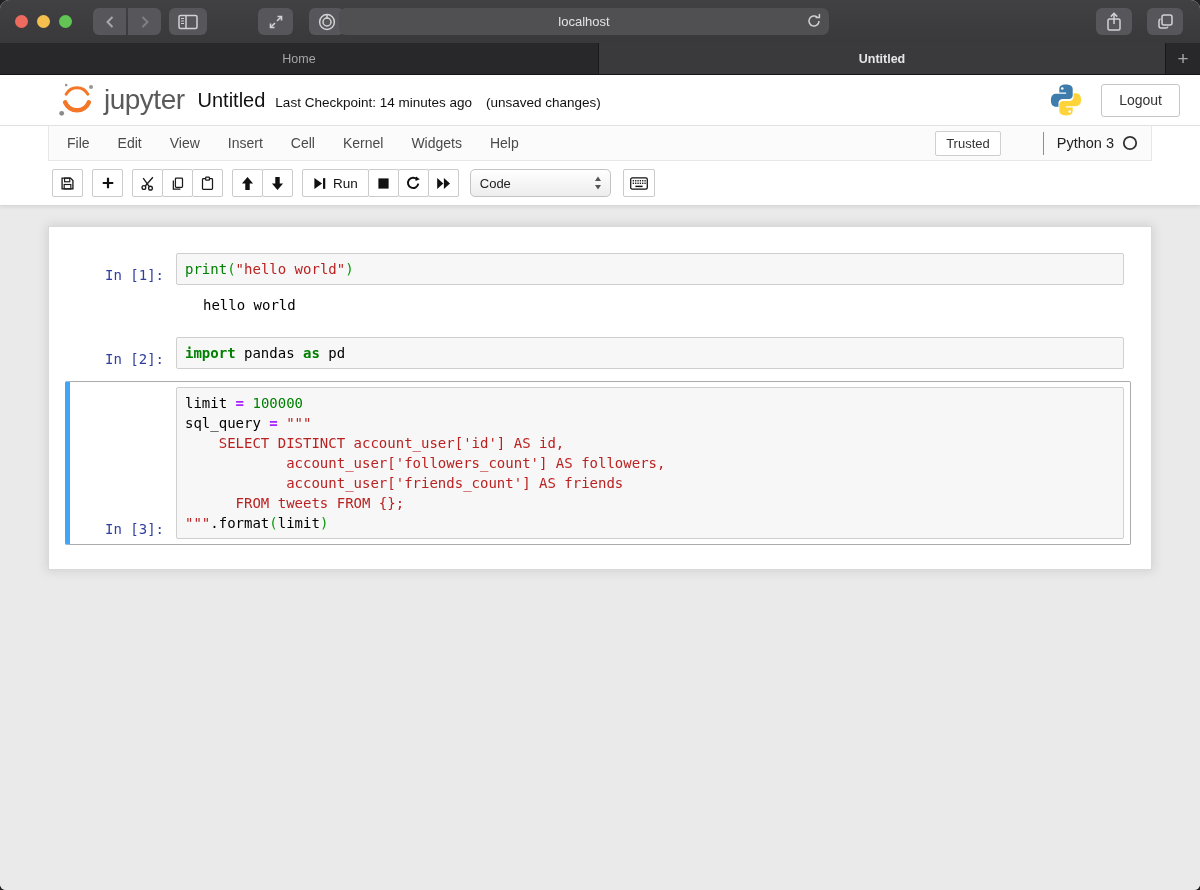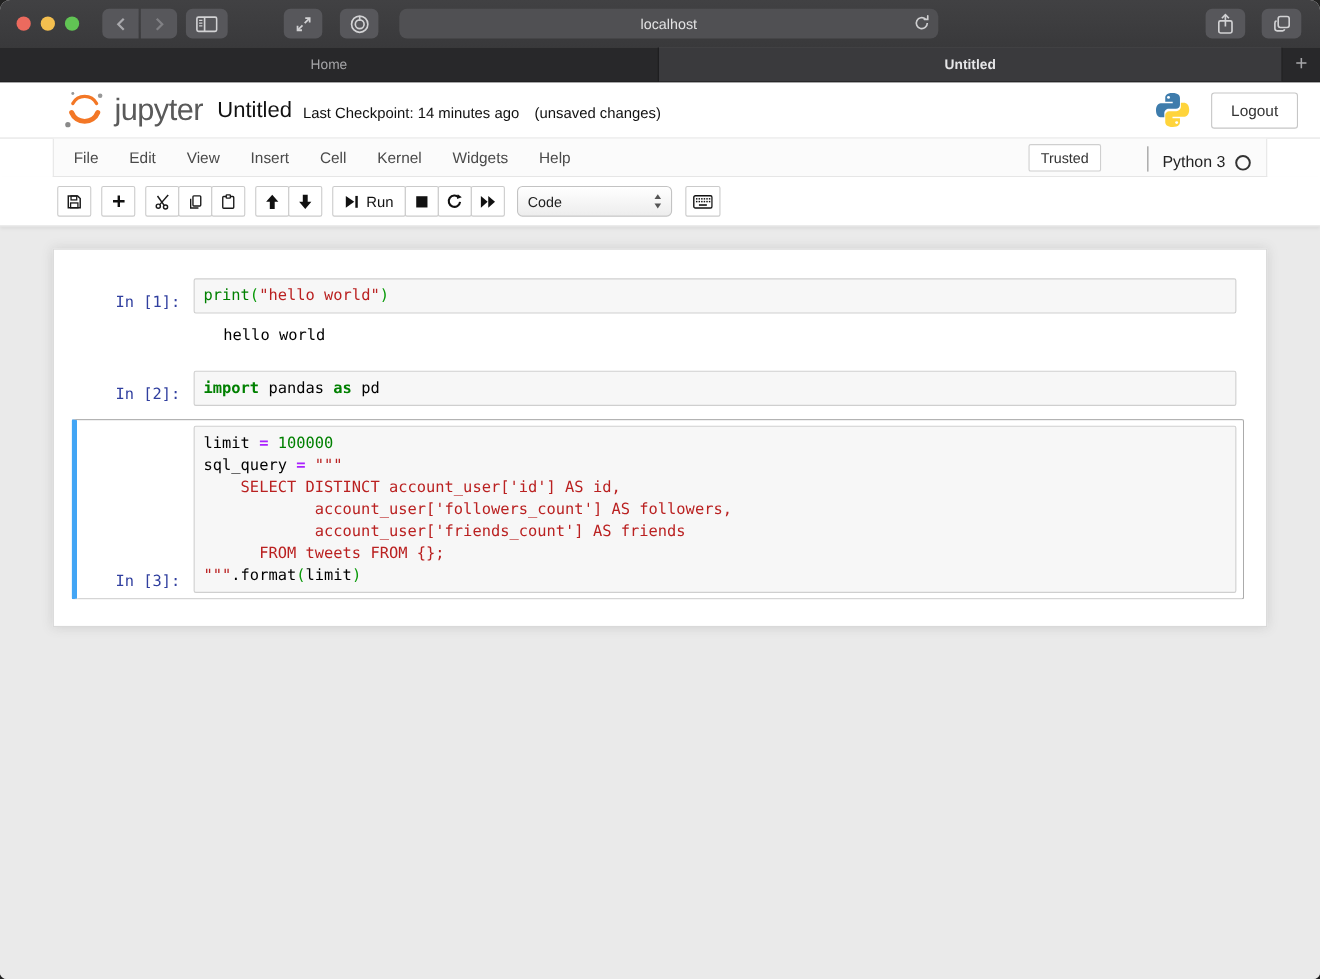--- a/index.html
+++ b/index.html
@@ -11,21 +11,21 @@
   .tl { position:absolute; top:15px; width:13px; height:13px; border-radius:50%; }
   .tl.red{ left:15px; background:#ec6a5e;} .tl.yellow{ left:37px; background:#f4bf4f;} .tl.green{ left:59px; background:#61c454;}
   .cbtn { position:absolute; top:8px; height:27px; background:#57575b; border-radius:6px; display:flex; align-items:center; justify-content:center; }
   .cbtn.back{ left:93px; width:33px; border-radius:6px 0 0 6px;}
   .cbtn.fwd{ left:128px; width:33px; border-radius:0 6px 6px 0;}
   .cbtn.side{ left:169px; width:38px; }
   .cbtn.expand{ left:258px; width:35px; }
   .cbtn.onepw{ left:309px; width:35px; }
   .cbtn.share{ left:1096px; width:36px; }
   .cbtn.tabsb{ left:1147px; width:36px; }
-  .urlbar { position:absolute; left:363px; top:8px; width:490px; height:27px; background:#505053; border-radius:7px; display:flex; align-items:center; justify-content:center; }
+  .urlbar { position:absolute; left:339px; top:8px; width:490px; height:27px; background:#505053; border-radius:7px; display:flex; align-items:center; justify-content:center; }
   .urlbar .url { color:#e3e3e4; font-size:13px; }
   .urlbar .reload { position:absolute; right:7px; top:5px; }
 
   
   .tabbar { height:32px; display:flex; background:#28282a; border-bottom:1px solid #151517; }
   .tab { display:flex; align-items:center; justify-content:center; font-size:12.5px; }
   .tab.inactive { width:599px; background:#28282a; color:#a5a5a8; border-right:1px solid #1a1a1c; }
   .tab.active { flex:1; background:#3a3a3d; color:#e6e6e8; font-weight:bold; border-right:1px solid #1a1a1c; }
   .newtab { width:34px; display:flex; align-items:center; justify-content:center; color:#a5a5a8; font-size:19px; font-weight:300; background:#28282a; }
 
@@ -37,21 +37,21 @@
   .nb-title { font-size:20px; color:#111; margin-left:13px; }
   .checkpoint { font-size:13.5px; color:#111; margin-left:10px; padding-top:4px; }
   .autosave { font-size:13.5px; color:#111; margin-left:14px; padding-top:4px; }
   .hdr-right { margin-left:auto; display:flex; align-items:center; }
   .logout { margin-left:18px; height:33px; padding:0 17px; background:#fff; border:1px solid #c6c6c6; border-radius:3px; font-size:14px; color:#333; display:flex; align-items:center; }
 
   
   .menubar-strip { border-top:1px solid #e1e1e1; background:#fff; }
   .menubar { margin:0 48px; height:35px; border:1px solid #e7e7e7; border-top:none; background:#fbfbfb; display:flex; align-items:center; padding-left:4px; }
   .menu-item { font-size:14px; color:#4a4a4a; padding:8px 14px; cursor:pointer; }
-  .mb-right { margin-left:auto; display:flex; align-items:flex-end; }
+  .mb-right { margin-left:auto; display:flex; align-items:center; }
   .trusted { font-size:13px; color:#333; border:1px solid #cfcfcf; background:#fff; border-radius:2px; padding:4px 10px; }
   .mb-divider { width:1px; height:23px; background:#8f8f8f; margin:0 13px 0 42px; }
   .kernel-name { font-size:14.5px; color:#222; }
   .kernel-ind { margin:0 13px 0 8px; display:flex; }
 
   
   .toolbar { background:#fff; height:45px; display:flex; align-items:flex-start; padding:8px 0 0 52px; border-bottom:1px solid #d7d7d7; box-shadow:0 2px 3px rgba(0,0,0,0.06); position:relative; z-index:2; }
   .btn-group { display:flex; margin-right:9px; }
   .tbtn { height:28px; min-width:31px; background:#fff; border:1px solid #cbcbcb; border-radius:2px; display:flex; align-items:center; justify-content:center; color:#111; padding:0 6px; }
   .tbtn + .tbtn { margin-left:-1px; }

